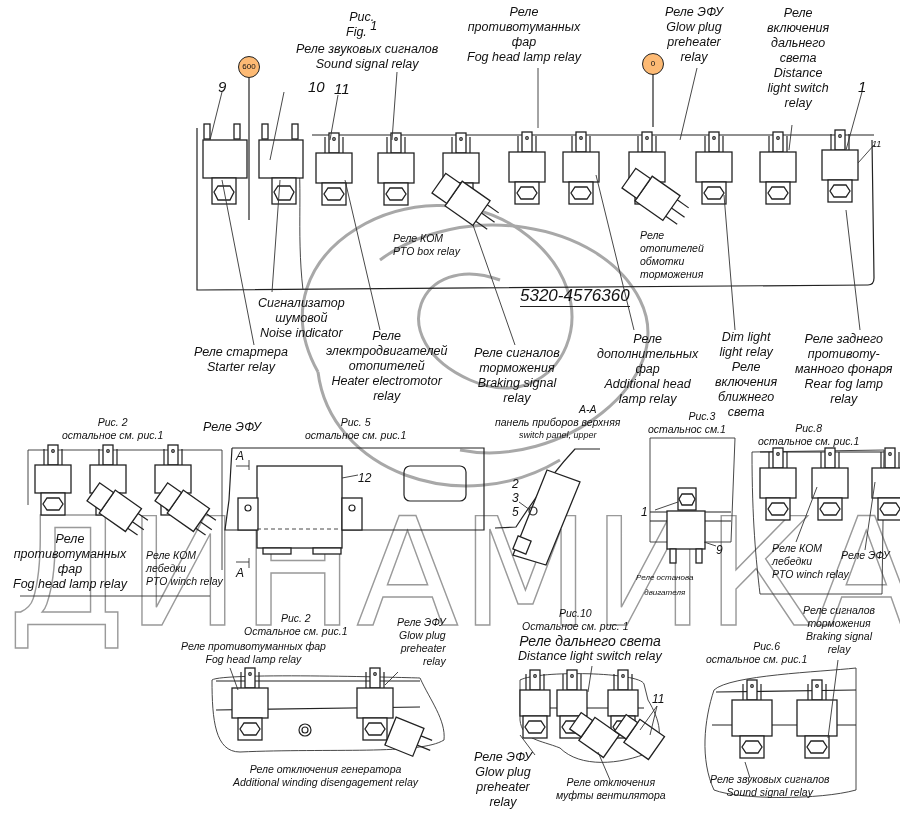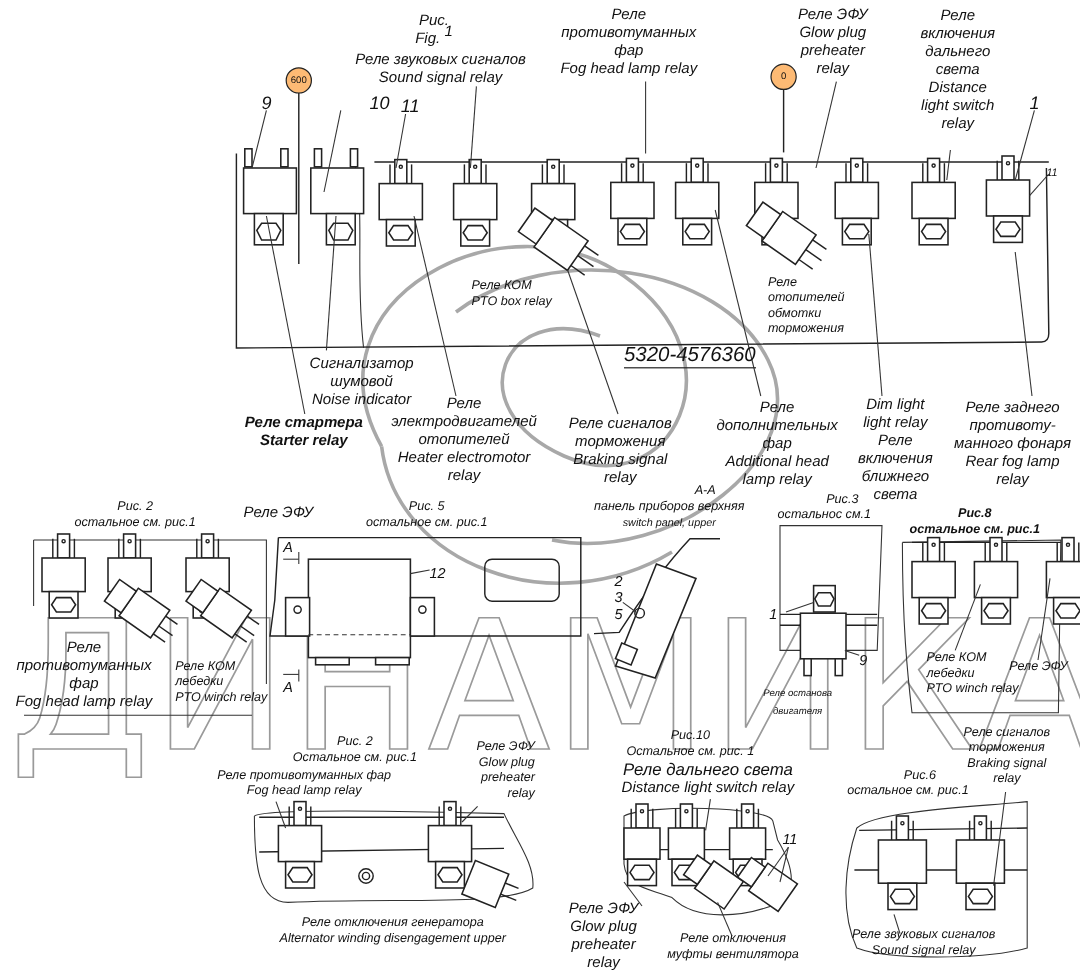--- a/index.html
+++ b/index.html
@@ -463,21 +463,21 @@
     <div>обмотки</div>
     <div>торможения</div>
 </div>
 <div class="partno" style="left:520px;top:286px;">5320-4576360</div>
 
 <div class="lbl" style="left:258px;top:296px;">
   <div>Сигнализатор</div>
     <div>шумовой</div>
     <div>Noise indicator</div>
 </div>
-<div class="lbl" style="left:204px;top:345px;font-weight:bold;">
+<div class="lbl" style="left:194px;top:345px;">
   <div>Реле стартера</div>
     <div>Starter relay</div>
 </div>
 <div class="lbl" style="left:326px;top:329px;">
   <div>Реле</div>
     <div>электродвигателей</div>
     <div>отопителей</div>
     <div>Heater electromotor</div>
     <div>relay</div>
 </div>
@@ -548,21 +548,21 @@
   <div style="margin-left:30px;">Рис.3</div>
     <div>остальнос см.1</div>
 </div>
 <div class="num s" style="left:641px;top:505px;">1</div>
 <div class="num s" style="left:716px;top:543px;">9</div>
 <div class="lbl xs" style="left:636px;top:570px;">
   <div>Реле останова</div>
     <div>двигателя</div>
 </div>
 
-<div class="lbl s" style="left:758px;top:422px;font-weight:bold;">
+<div class="lbl s" style="left:758px;top:422px;">
   <div>Рис.8</div>
     <div>остальное см. рис.1</div>
 </div>
 <div class="lbl s l" style="left:772px;top:542px;">
   <div>Реле КОМ</div>
     <div>лебедки</div>
     <div>PTO winch relay</div>
 </div>
 <div class="lbl s" style="left:841px;top:549px;">Реле ЭФУ</div>
 
@@ -575,21 +575,21 @@
     <div>Fog head lamp relay</div>
 </div>
 <div class="lbl s" style="left:397px;top:616px;text-align:right;">
   <div>Реле ЭФУ</div>
     <div>Glow plug</div>
     <div>preheater</div>
     <div>relay</div>
 </div>
 <div class="lbl s" style="left:233px;top:763px;">
   <div>Реле отключения генератора</div>
-    <div>Alternator winding disengagement upper</div>
+    <div>Additional winding disengagement relay</div>
 </div>
 
 <div class="lbl s" style="left:522px;top:607px;">
   <div>Рис.10</div>
     <div>Остальное см. рис. 1</div>
 </div>
 <div class="lbl" style="left:518px;top:634px;">
   <div style="font-size:14px;">Реле дальнего света</div>
     <div>Distance light switch relay</div>
 </div>

